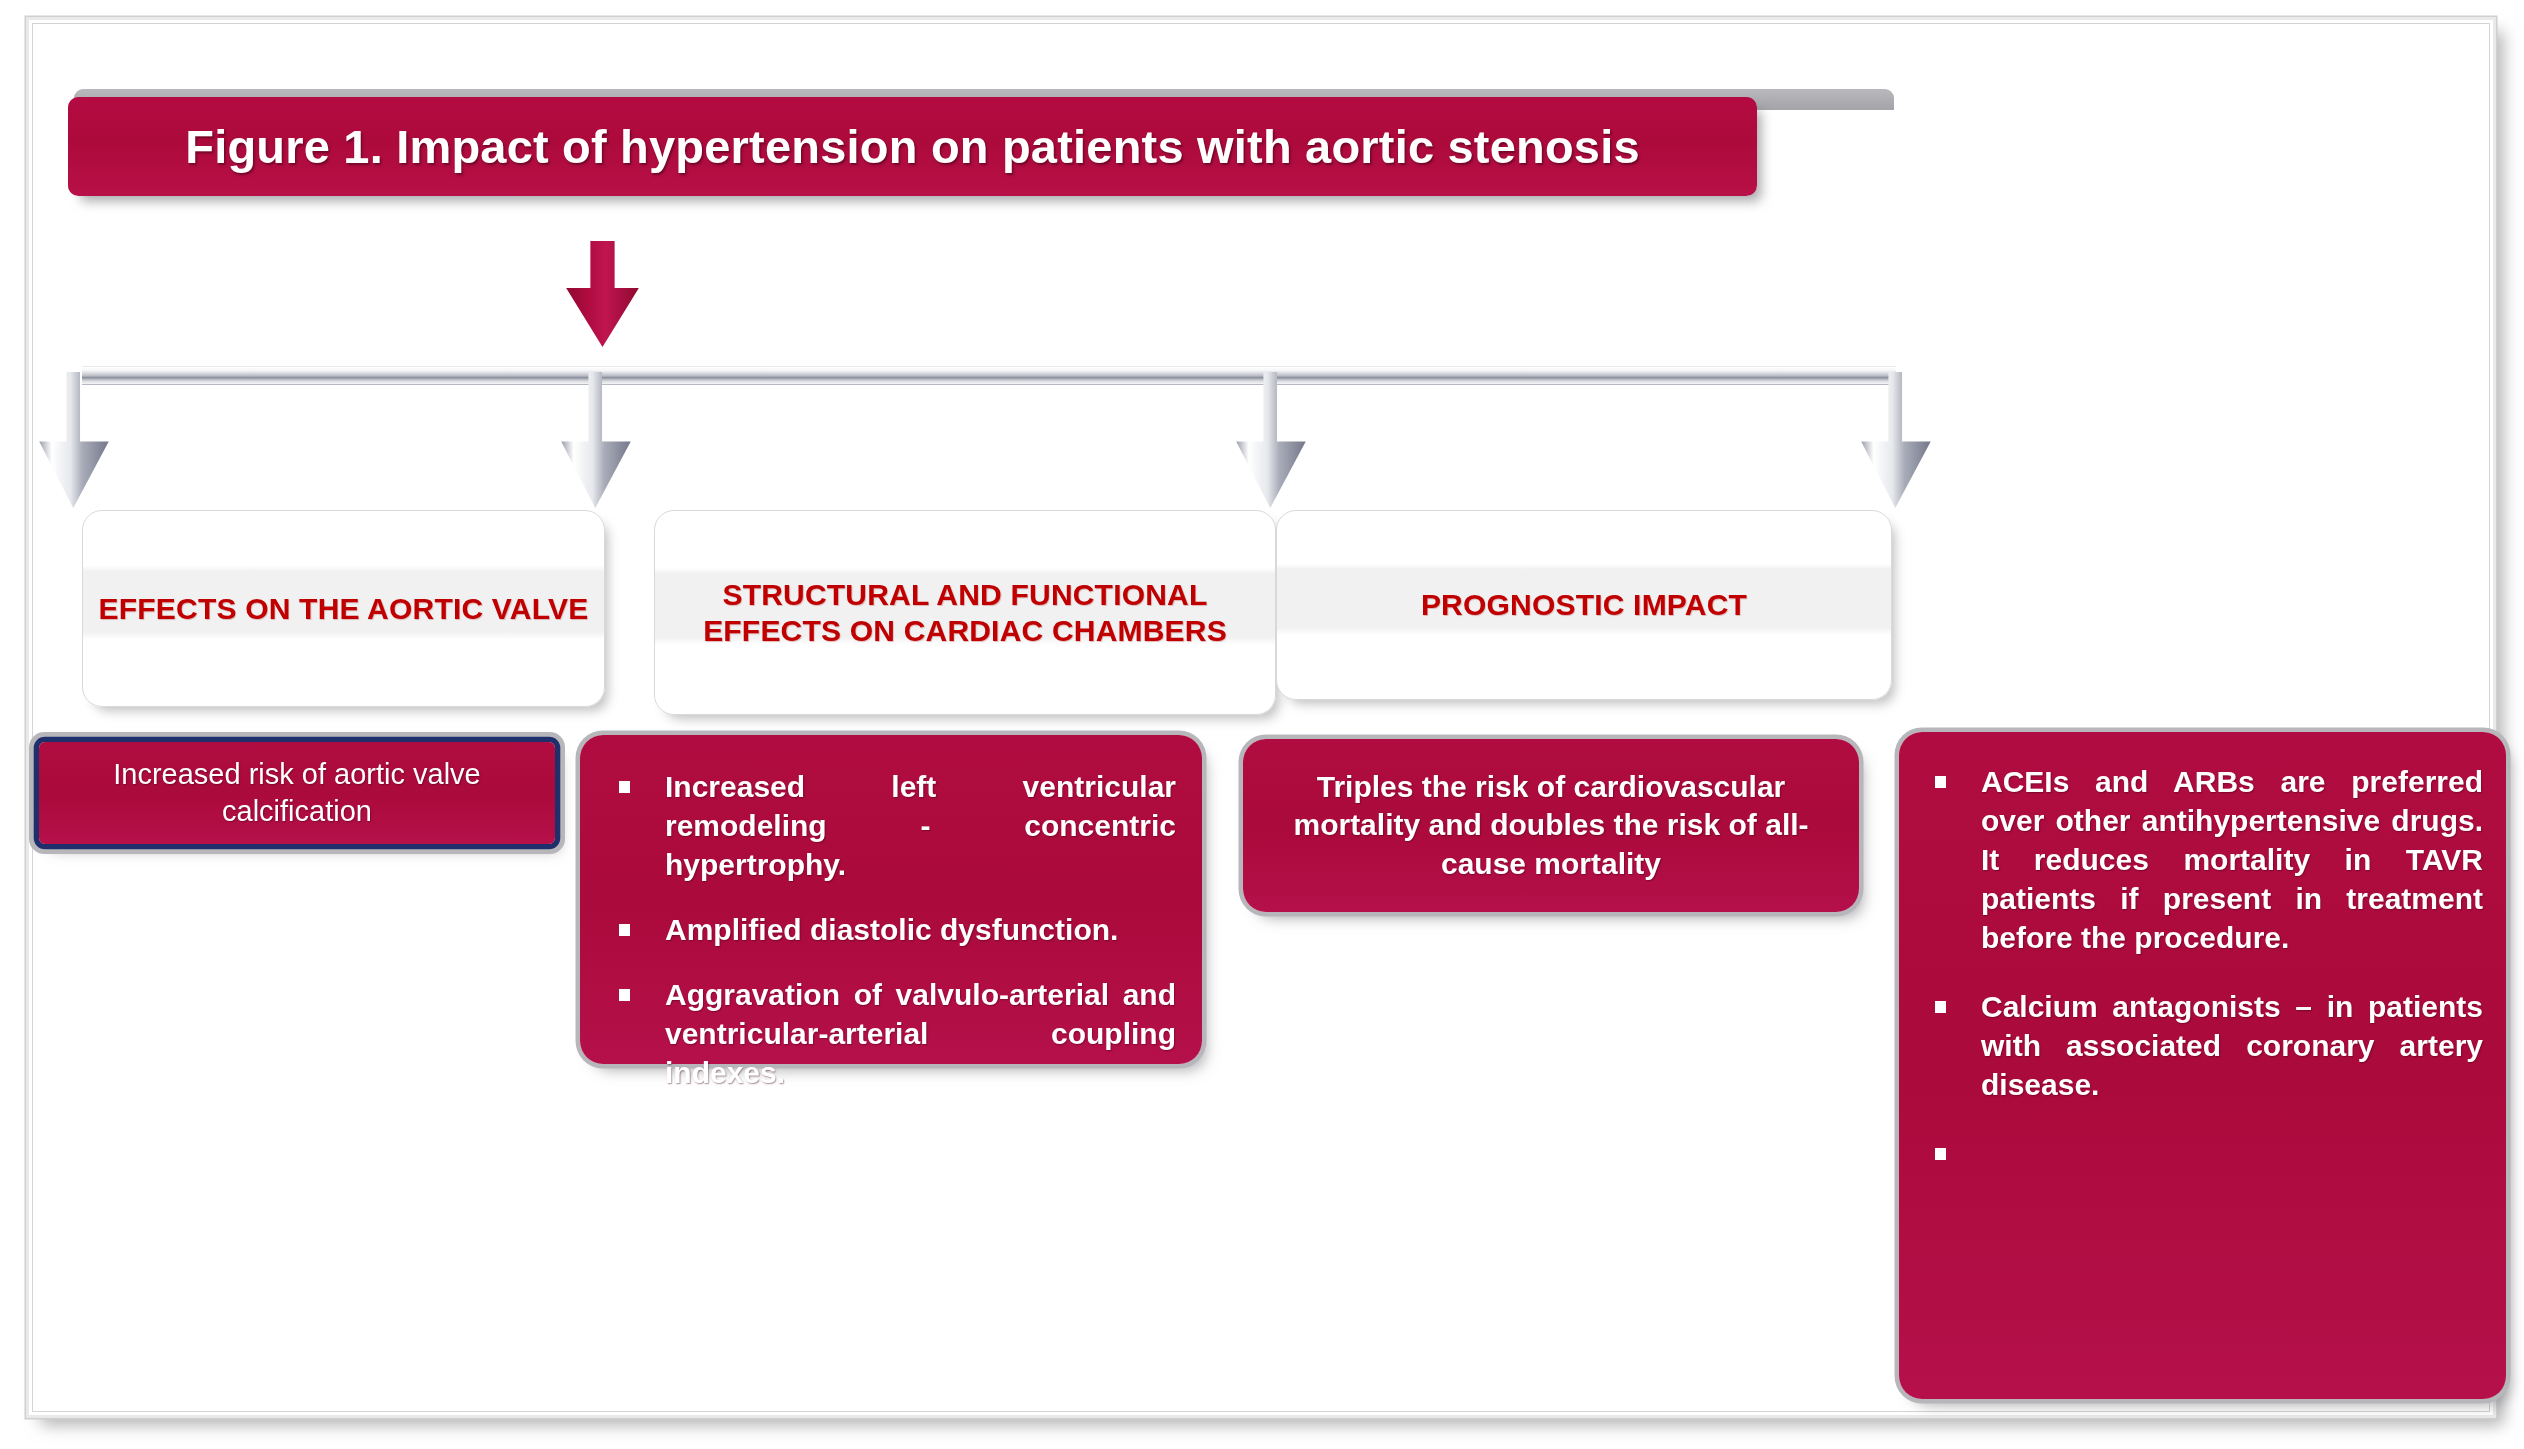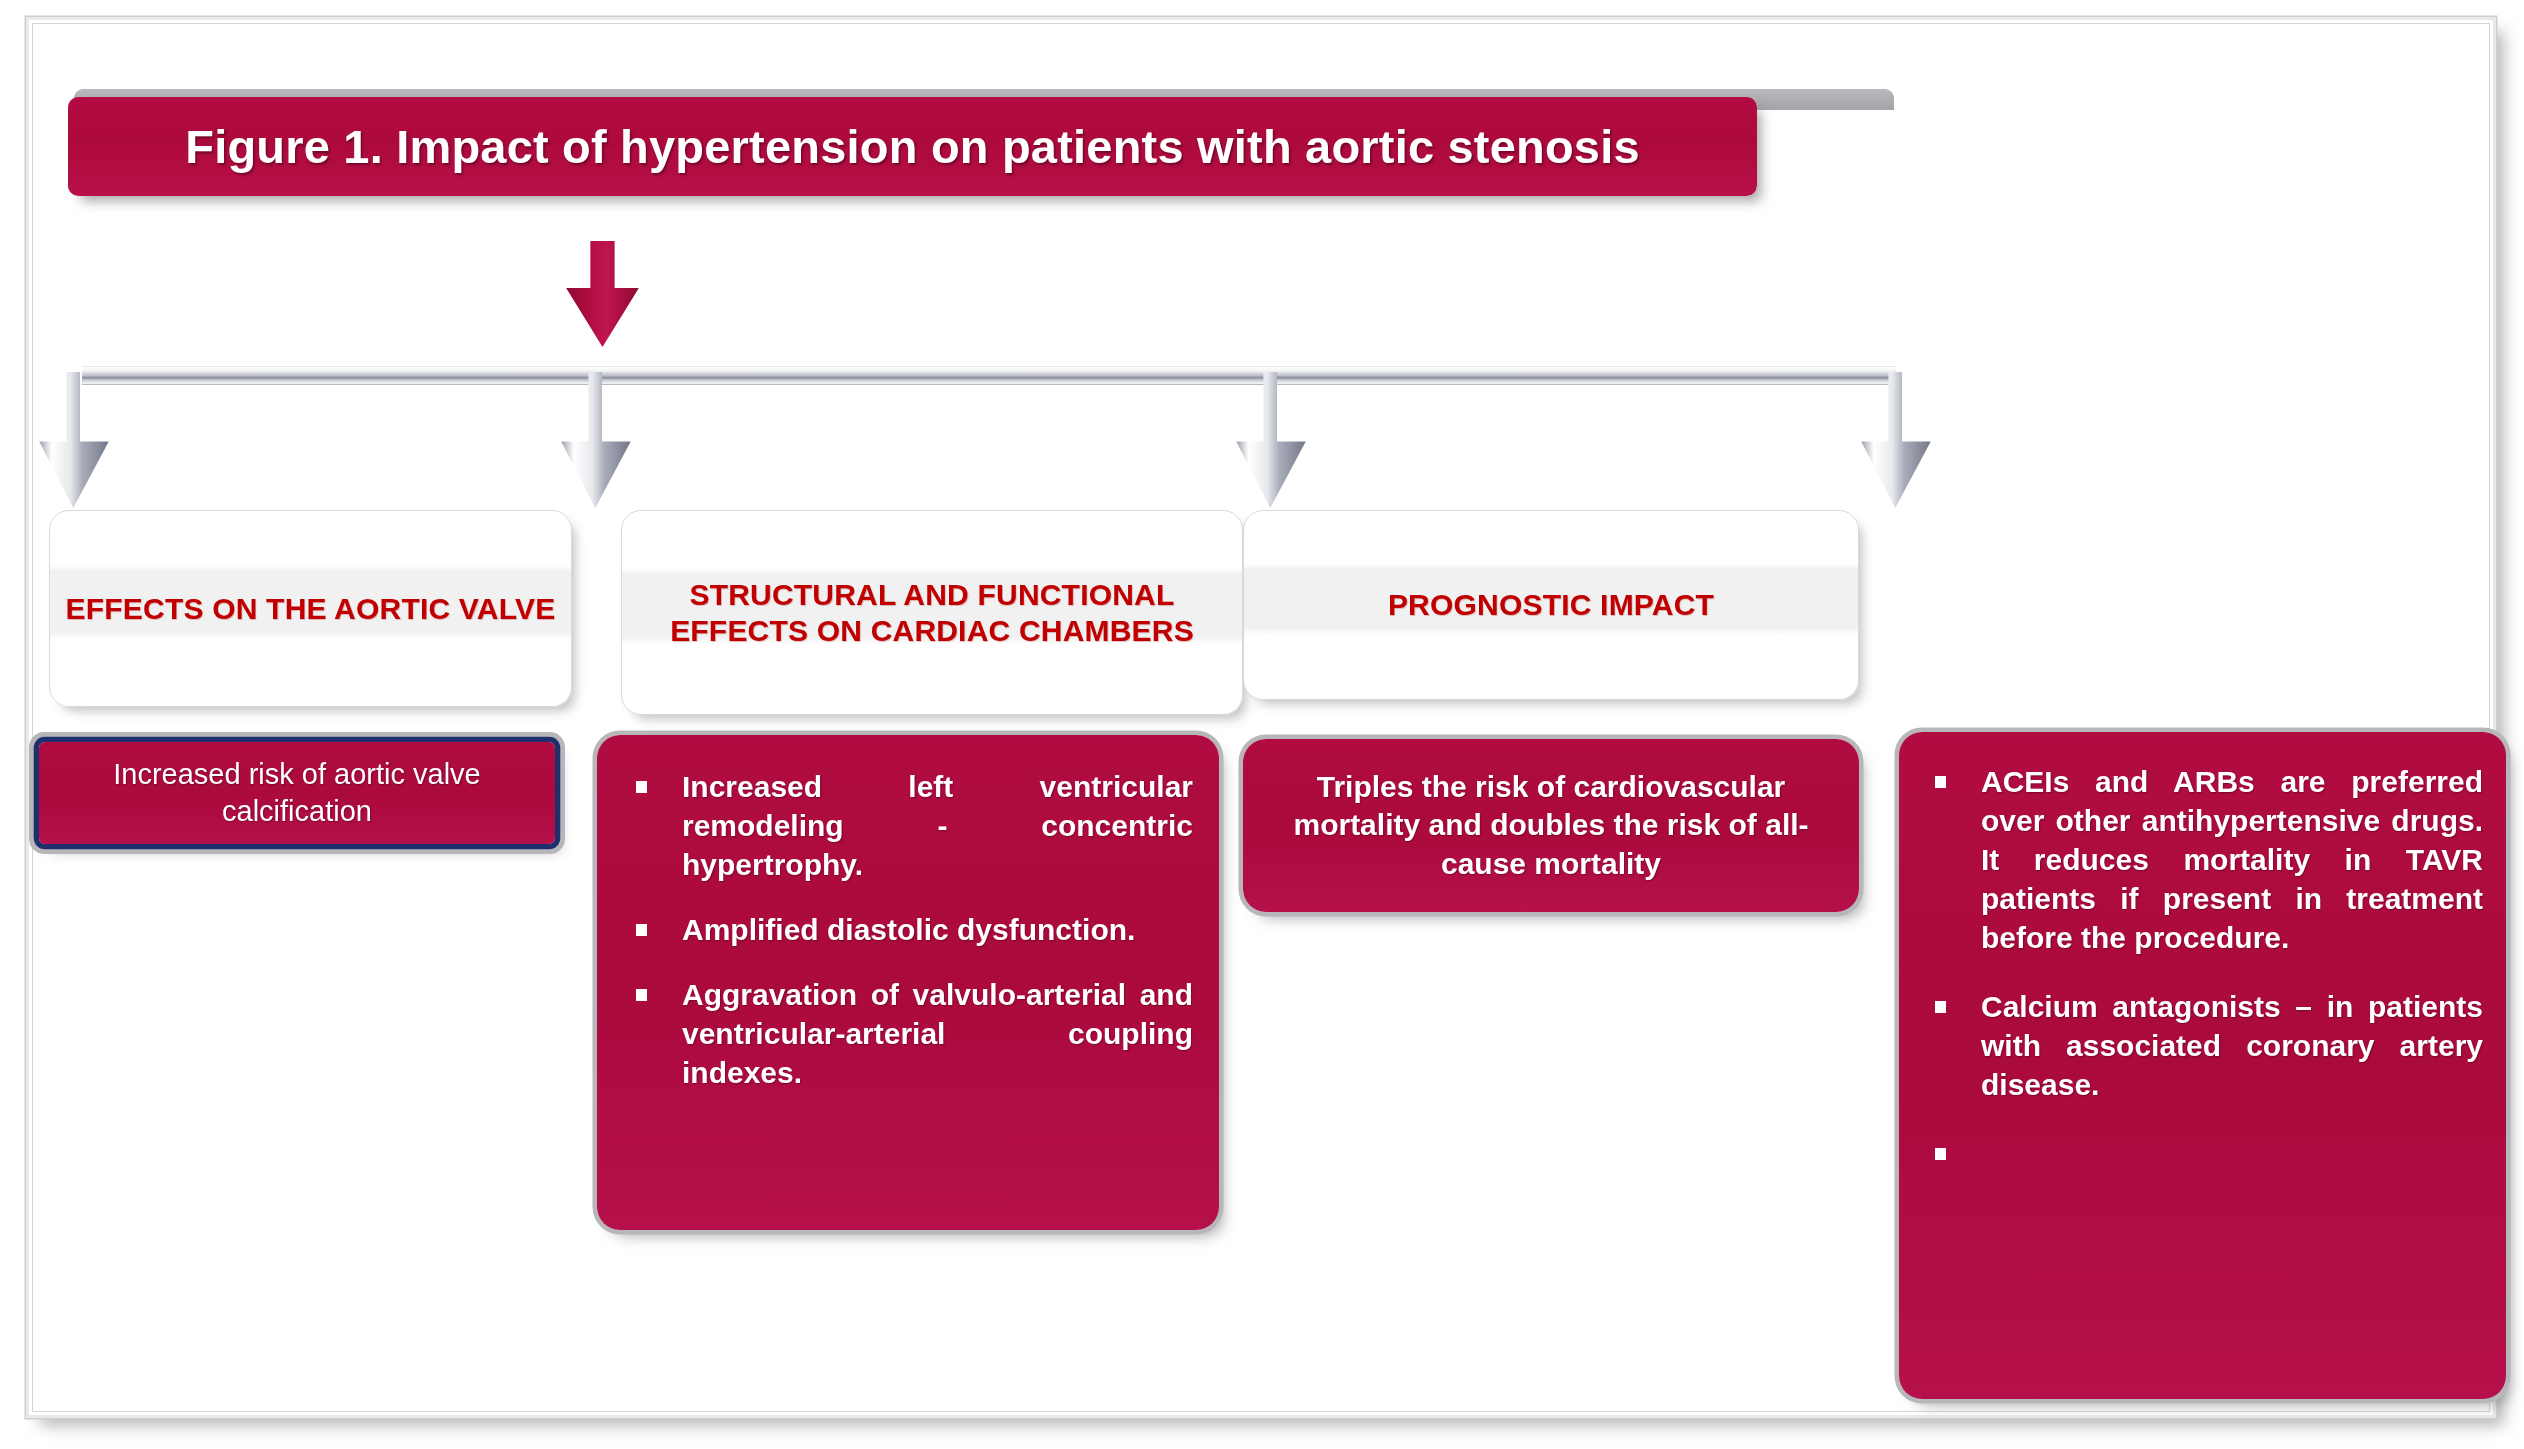--- a/index.html
+++ b/index.html
@@ -92,20 +92,21 @@
          #f1f1f2 62%,
          #ffffff 66%,
          #ffffff 100%);
     border:0.8px solid #d9d9dc;
     box-shadow:
        6.8px 7.6px 10.6px -4.5px rgba(120,120,125,.45),
        inset 0 0.8px 0 #ffffff;
     display:flex;align-items:center;justify-content:center;
     text-align:center;
     box-sizing:border-box;
+    margin-left:33px;
   }
   .header-box .hdr-text{
     color:#c00000;
     font-weight:bold;
     font-size:30px;
     line-height:1.18;
     letter-spacing:0.2px;
     text-shadow:0.8px 0.8px 0.8px rgba(150,0,0,.25);
     padding:0 10.6px;
   }
@@ -127,21 +128,21 @@
   }
   #box-0{
     left:39px;top:742px;width:516px;height:102px;
     border-radius:6px;
     box-shadow:
        0 0 0 5.3px #1f2f6b,
        0 0 0 10px #b7b7bb,
        8.3px 10px 13.6px -4.5px rgba(110,110,115,.55);
     display:flex;align-items:center;justify-content:center;
   }
-  #box-1{left:597px;top:735px;width:622px;height:495px;}
+  #box-1{left:580px;top:735px;width:622px;height:329px;}
   #box-2{
     left:1243px;top:739px;width:616px;height:173px;
     display:flex;align-items:center;justify-content:center;
   }
   #box-3{left:1899px;top:732px;width:607px;height:667px;}
 
   .centered-text{
     font-size:30px;font-weight:bold;line-height:1.28;
     text-align:center;padding:0 20px;
     text-shadow:0.8px 0.8px 1.5px rgba(60,0,20,.45);

